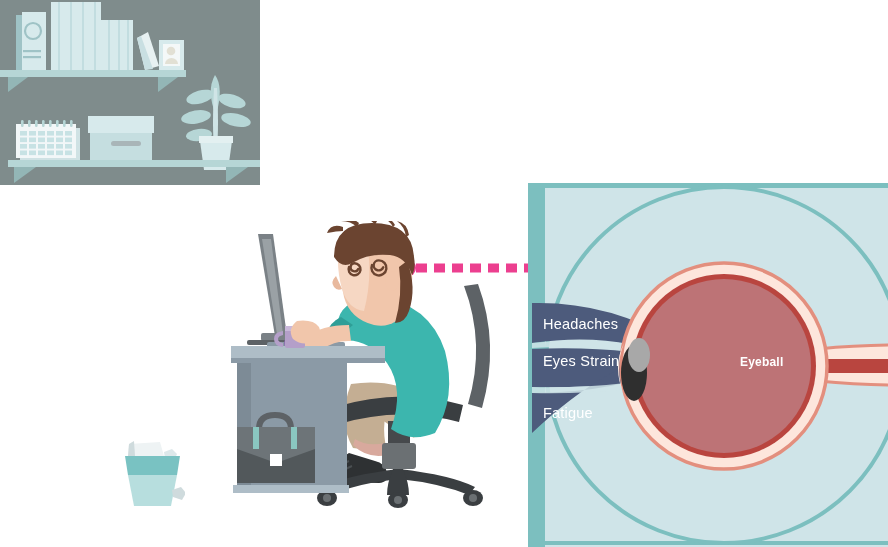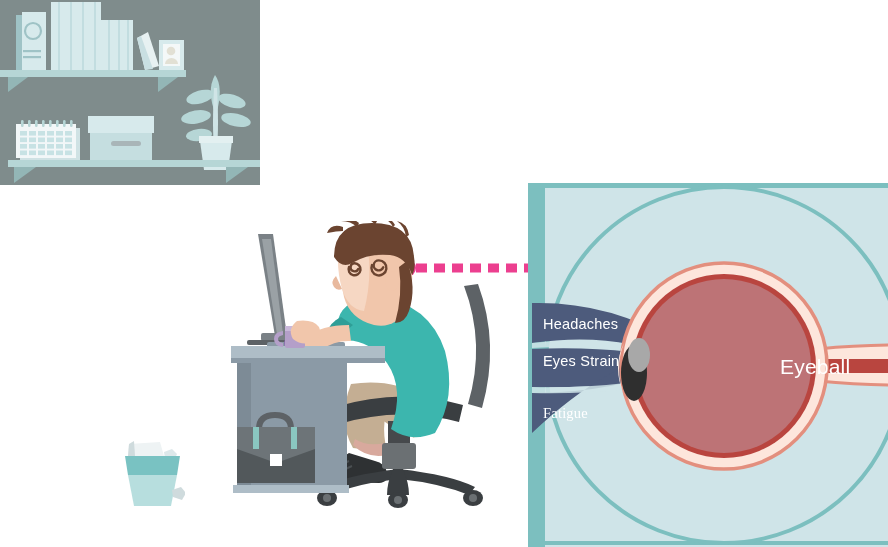--- a/index.html
+++ b/index.html
@@ -33,24 +33,24 @@
     position:absolute;
     color:#ffffff;
     font-size:14.5px;
     font-weight:400;
     letter-spacing:.2px;
     white-space:nowrap;
     pointer-events:none;
   }
   #lbl-headaches{left:543px;top:316px;}
   #lbl-eyestrain{left:543px;top:353px;}
-  #lbl-fatigue{left:543px;top:405px;font-family:Liberation Serif, serif;}
+  #lbl-fatigue{left:543px;top:405px;}
   #lbl-eyeball{
-    left:780px;top:355px;
-    font-size:21px;font-weight:normal;
+    left:740px;top:355px;
+    font-size:12px;font-weight:bold;
     text-shadow:0 0 0 rgba(0,0,0,0);
   }
 </style>
 </head>
 <body>
 
 <div id="stage">
 
   <svg class="layer" id="office-scene" viewBox="0 0 260 185" width="260" height="185">
 

